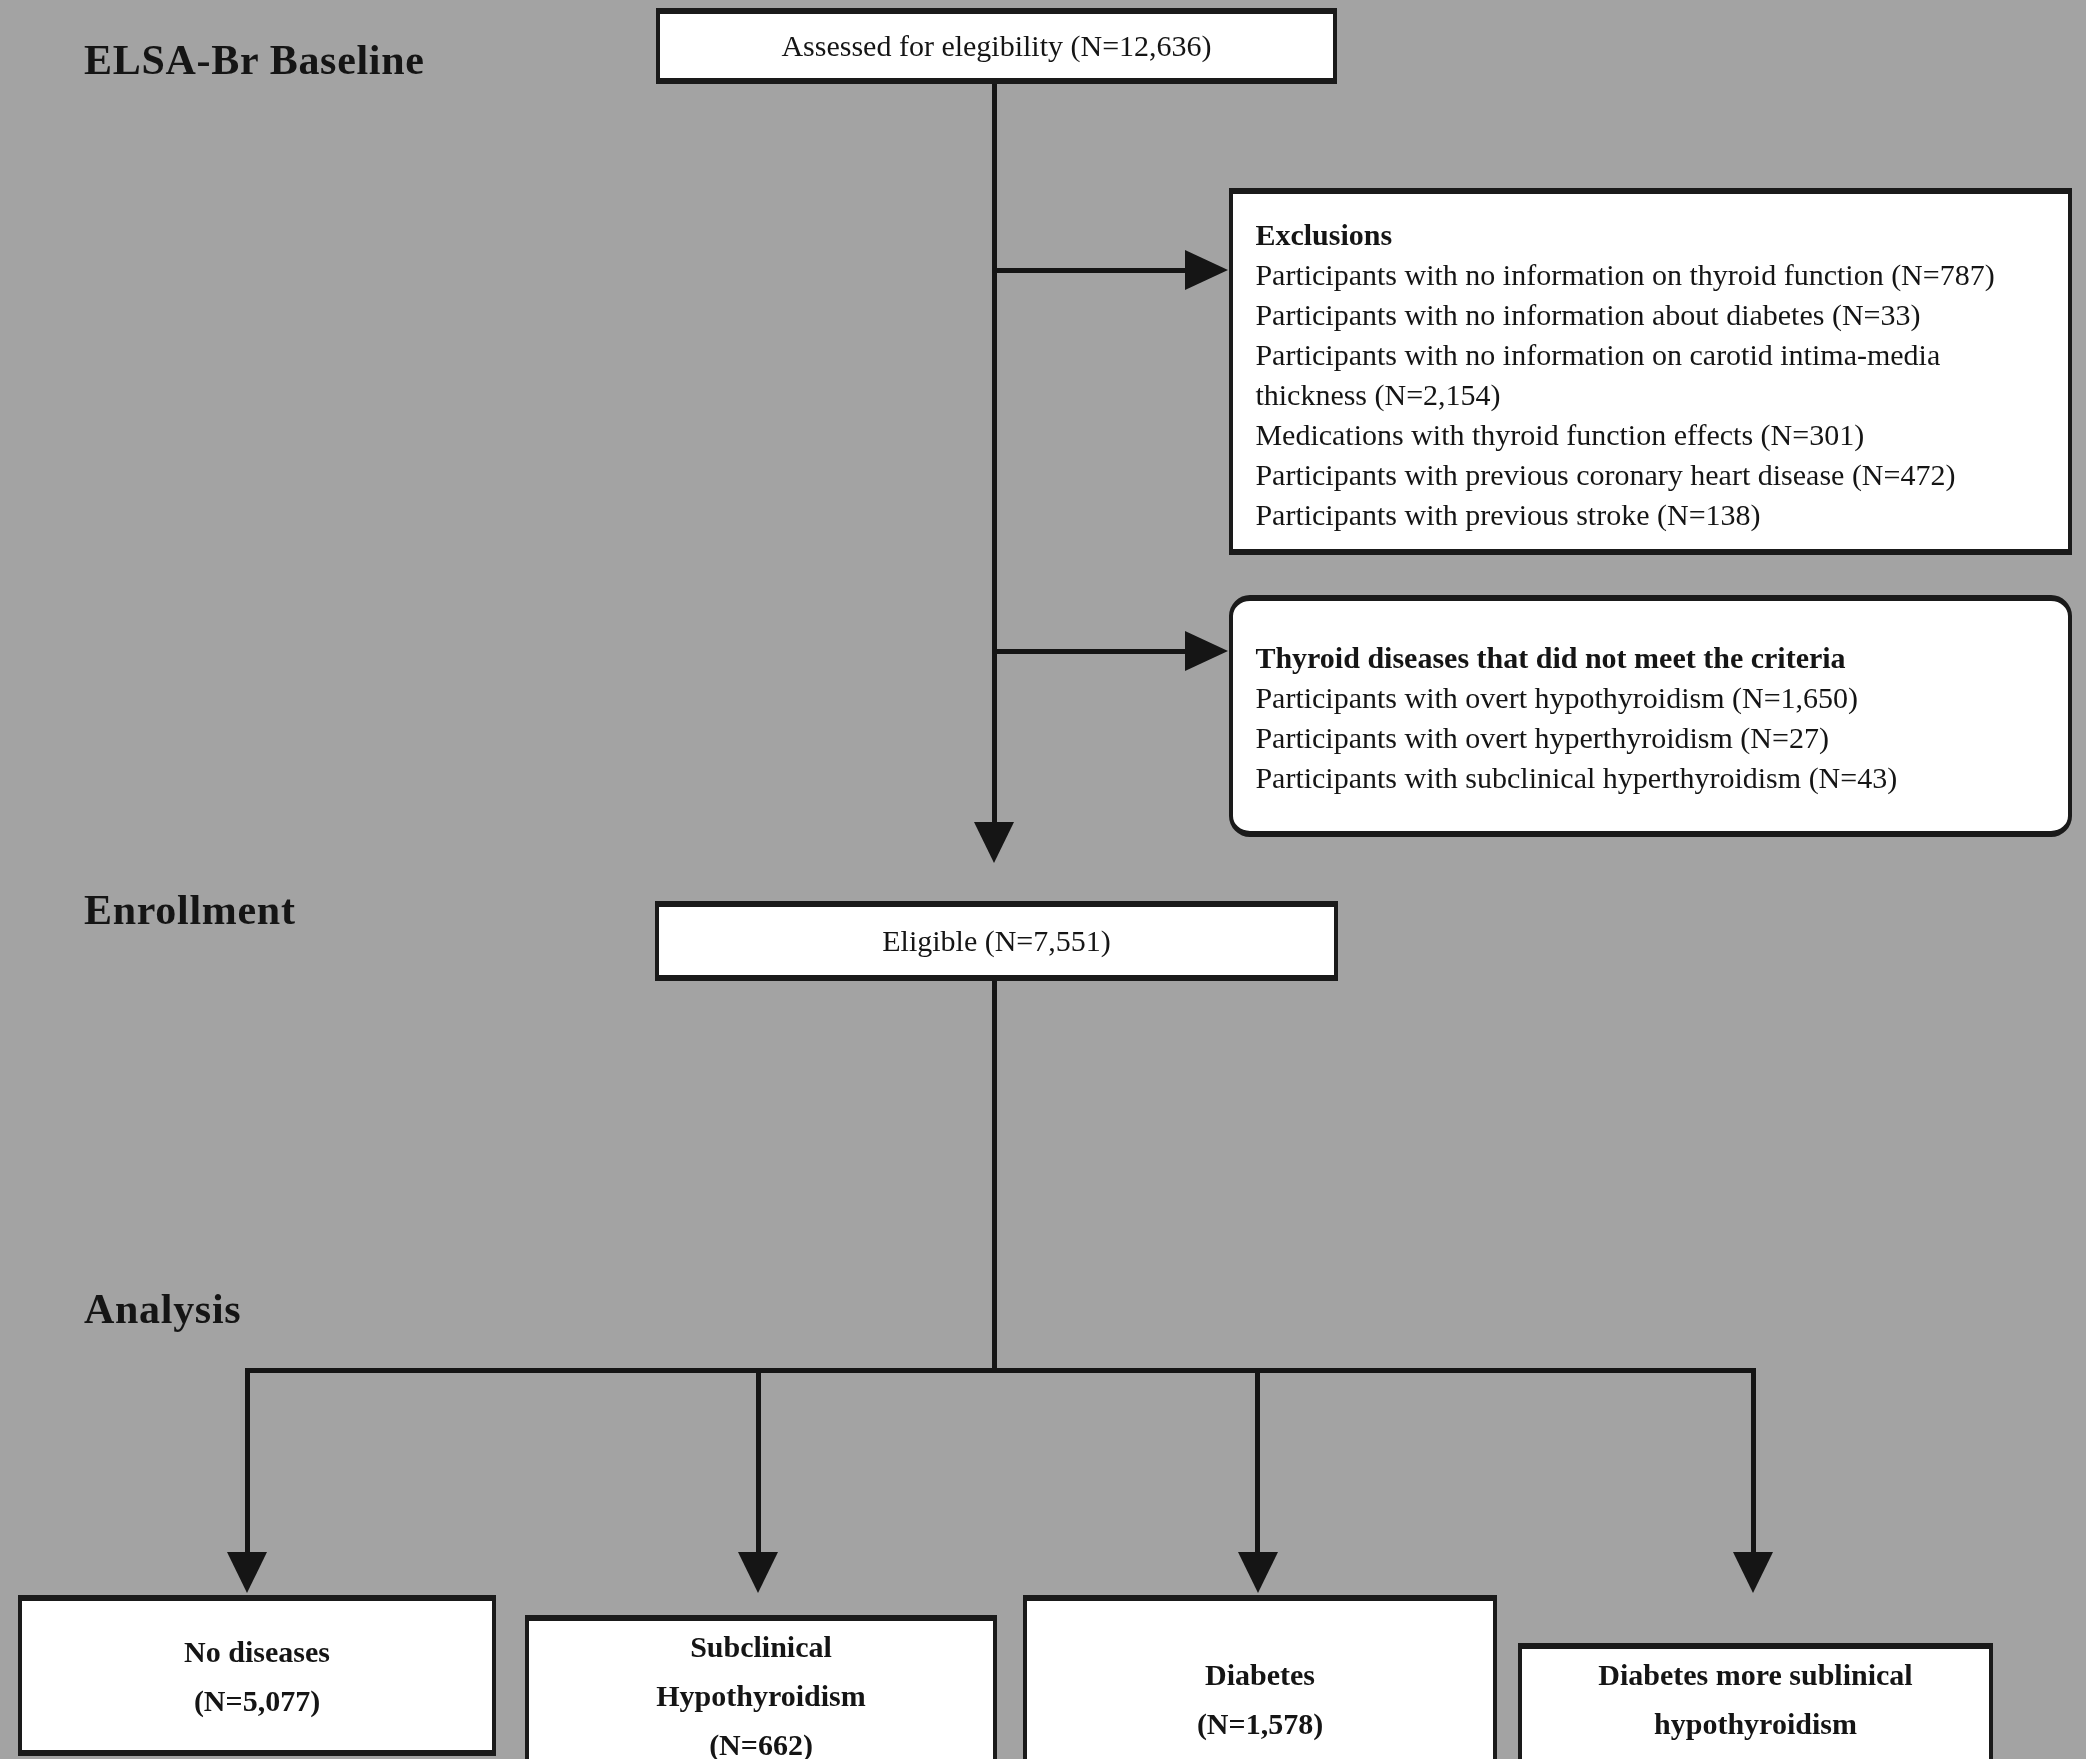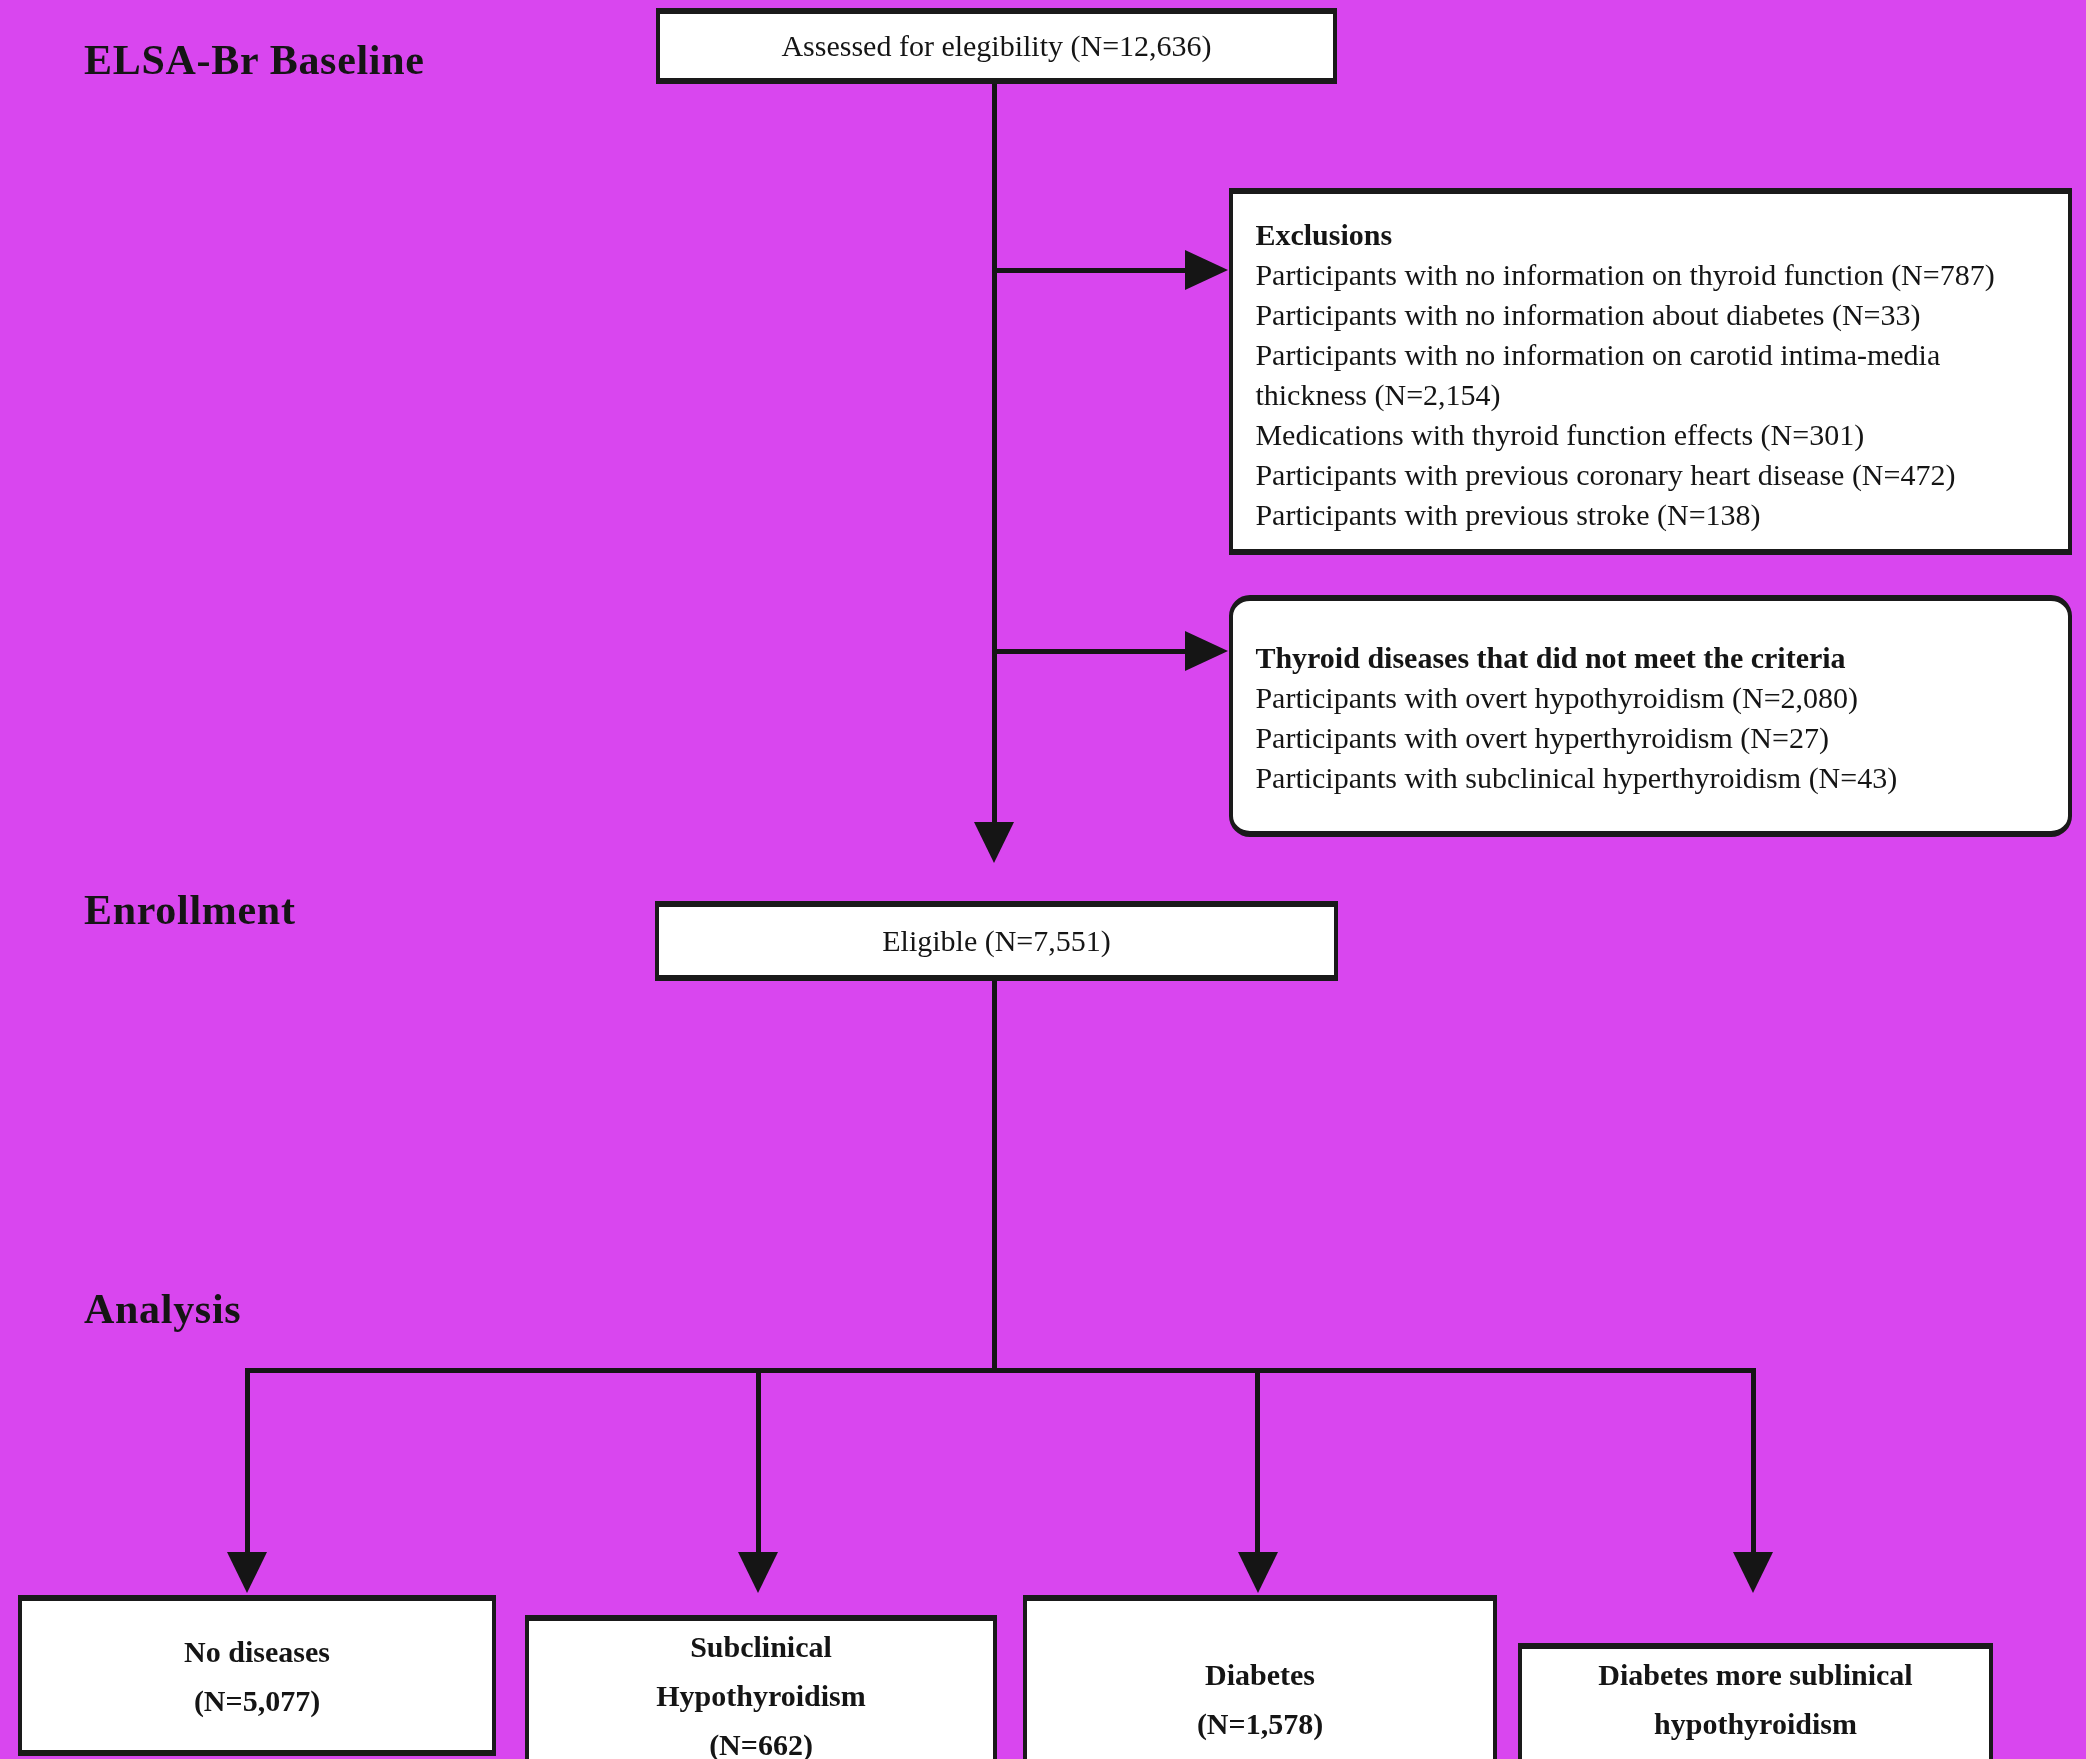--- a/index.html
+++ b/index.html
@@ -1,20 +1,20 @@
 <!DOCTYPE html>
 <html style="font-size:10.5px"><head>
 <meta charset="utf-8">
 <style>
   html, body { margin: 0; padding: 0; background: #ffffff; }
   .canvas {
     position: relative;
     width: 2087px;
     height: 1759px;
-    background: #d946ef;
+    background: #a3a3a3;
     font-family: "Liberation Serif", "DejaVu Serif", serif;
     color: #151515;
     overflow: hidden;
   }
   .stage-label {
     position: absolute;
     font-weight: bold;
     font-size: 42px;
     letter-spacing: 0.7px;
     white-space: nowrap;
@@ -128,21 +128,21 @@
     <div class="box-item">Participants with no information on thyroid function (N=787)</div>
     <div class="box-item">Participants with no information about diabetes (N=33)</div>
     <div class="box-item">Participants with no information on carotid intima-media thickness (N=2,154)</div>
     <div class="box-item">Medications with thyroid function effects (N=301)</div>
     <div class="box-item">Participants with previous coronary heart disease (N=472)</div>
     <div class="box-item">Participants with previous stroke (N=138)</div>
   </div>
 
   <div class="fbox list-box thyroid-pad" id="thyroid-box">
     <div class="box-title">Thyroid diseases that did not meet the criteria</div>
-    <div class="box-item">Participants with overt hypothyroidism (N=2,080)</div>
+    <div class="box-item">Participants with overt hypothyroidism (N=1,650)</div>
     <div class="box-item">Participants with overt hyperthyroidism (N=27)</div>
     <div class="box-item">Participants with subclinical hyperthyroidism (N=43)</div>
   </div>
 
   <div class="fbox center-text single-line" id="eligible-box">
     <span>Eligible (N=7,551)</span>
   </div>
 
   <div class="fbox center-text" id="analysis-box-1">
     <span class="analysis-text">No diseases

